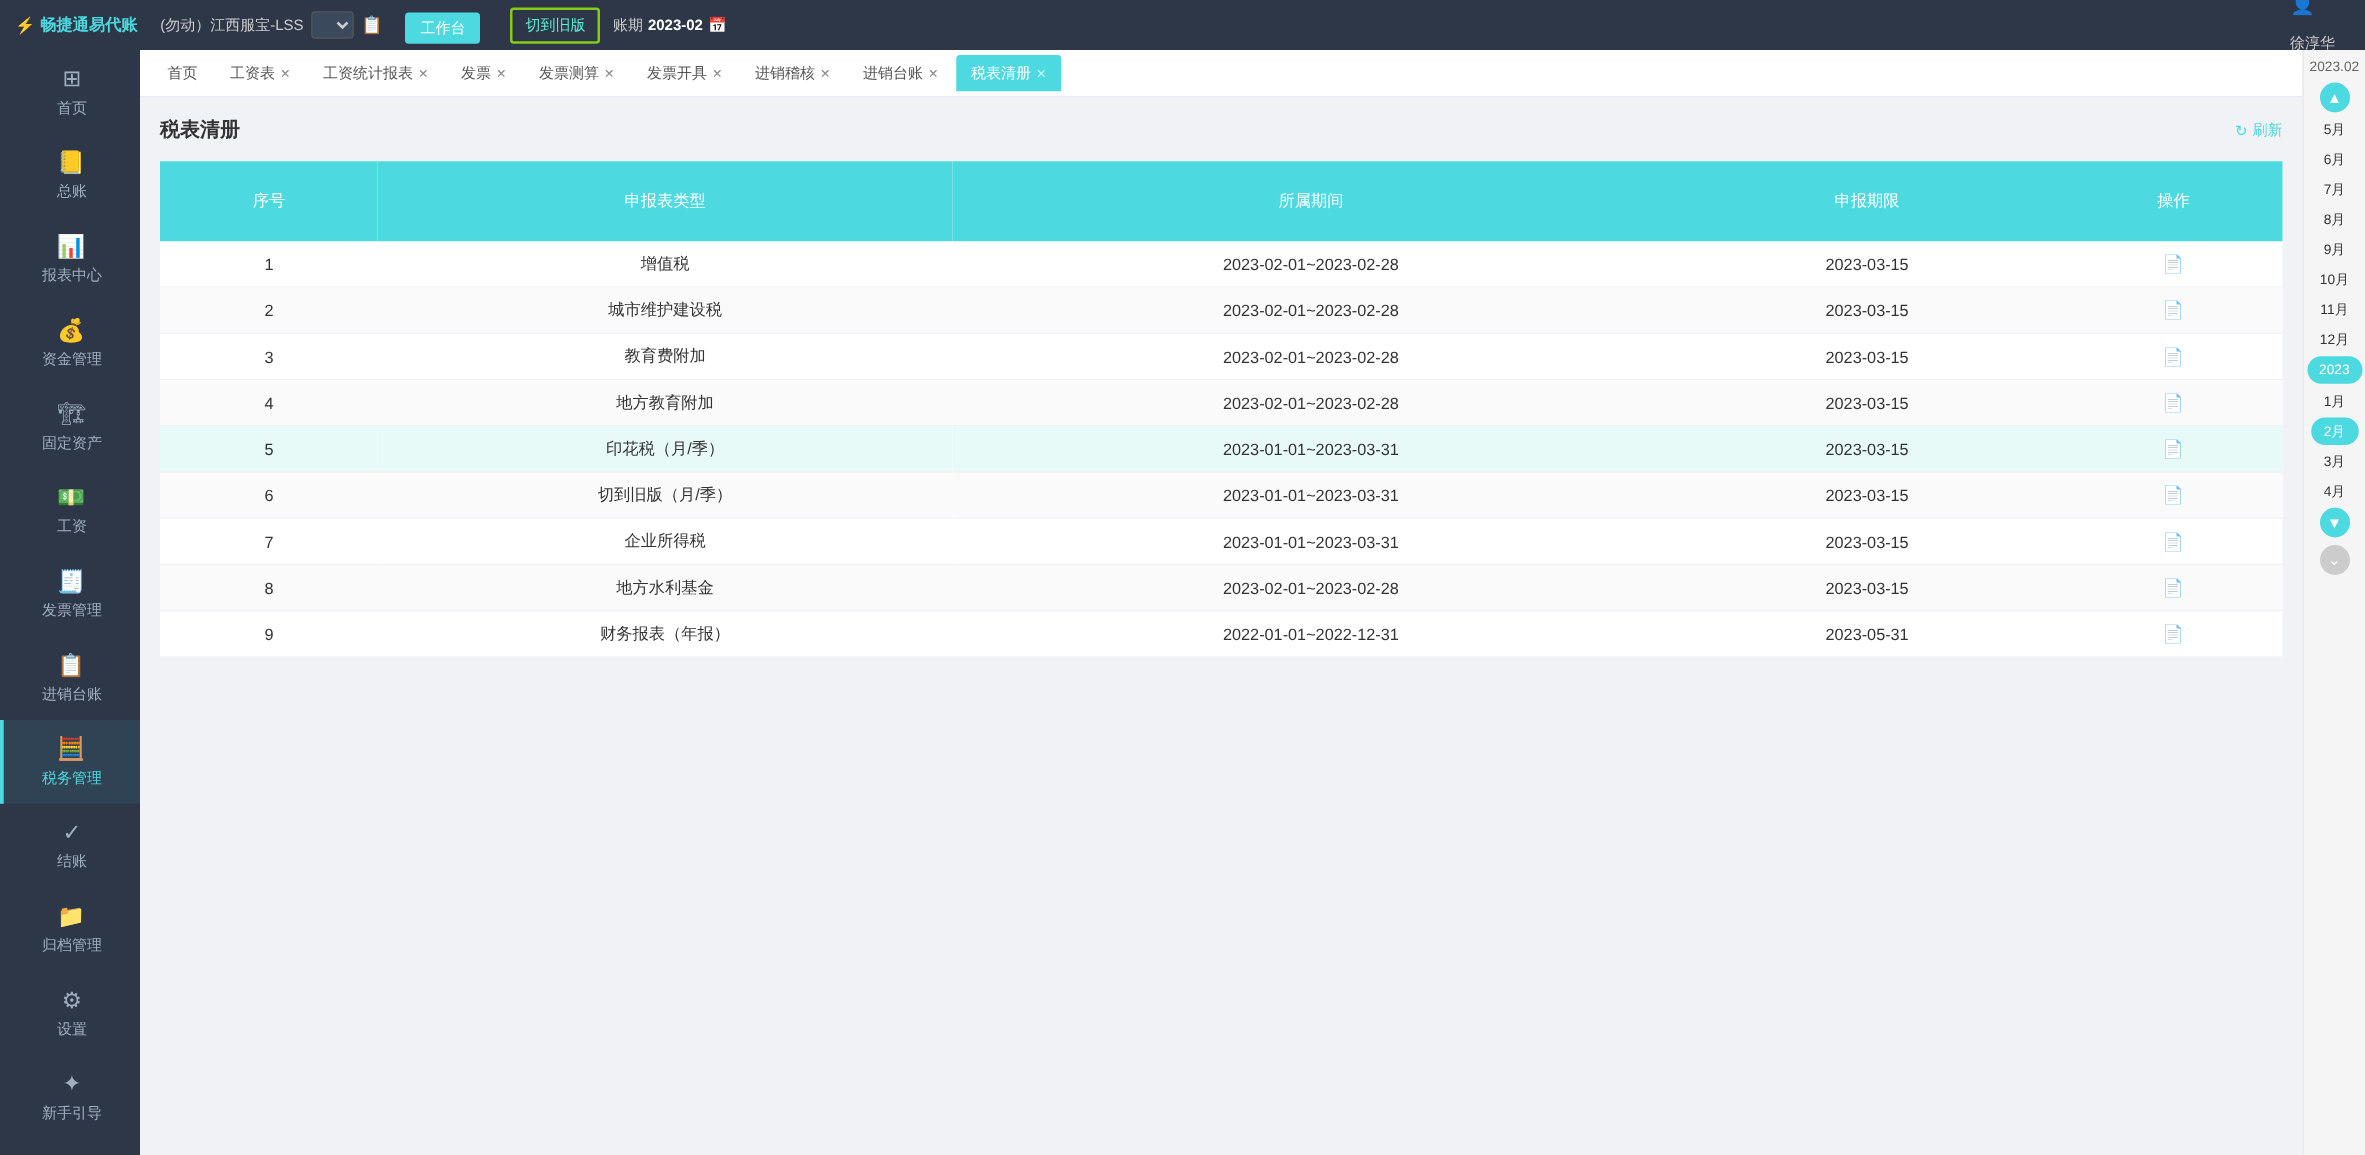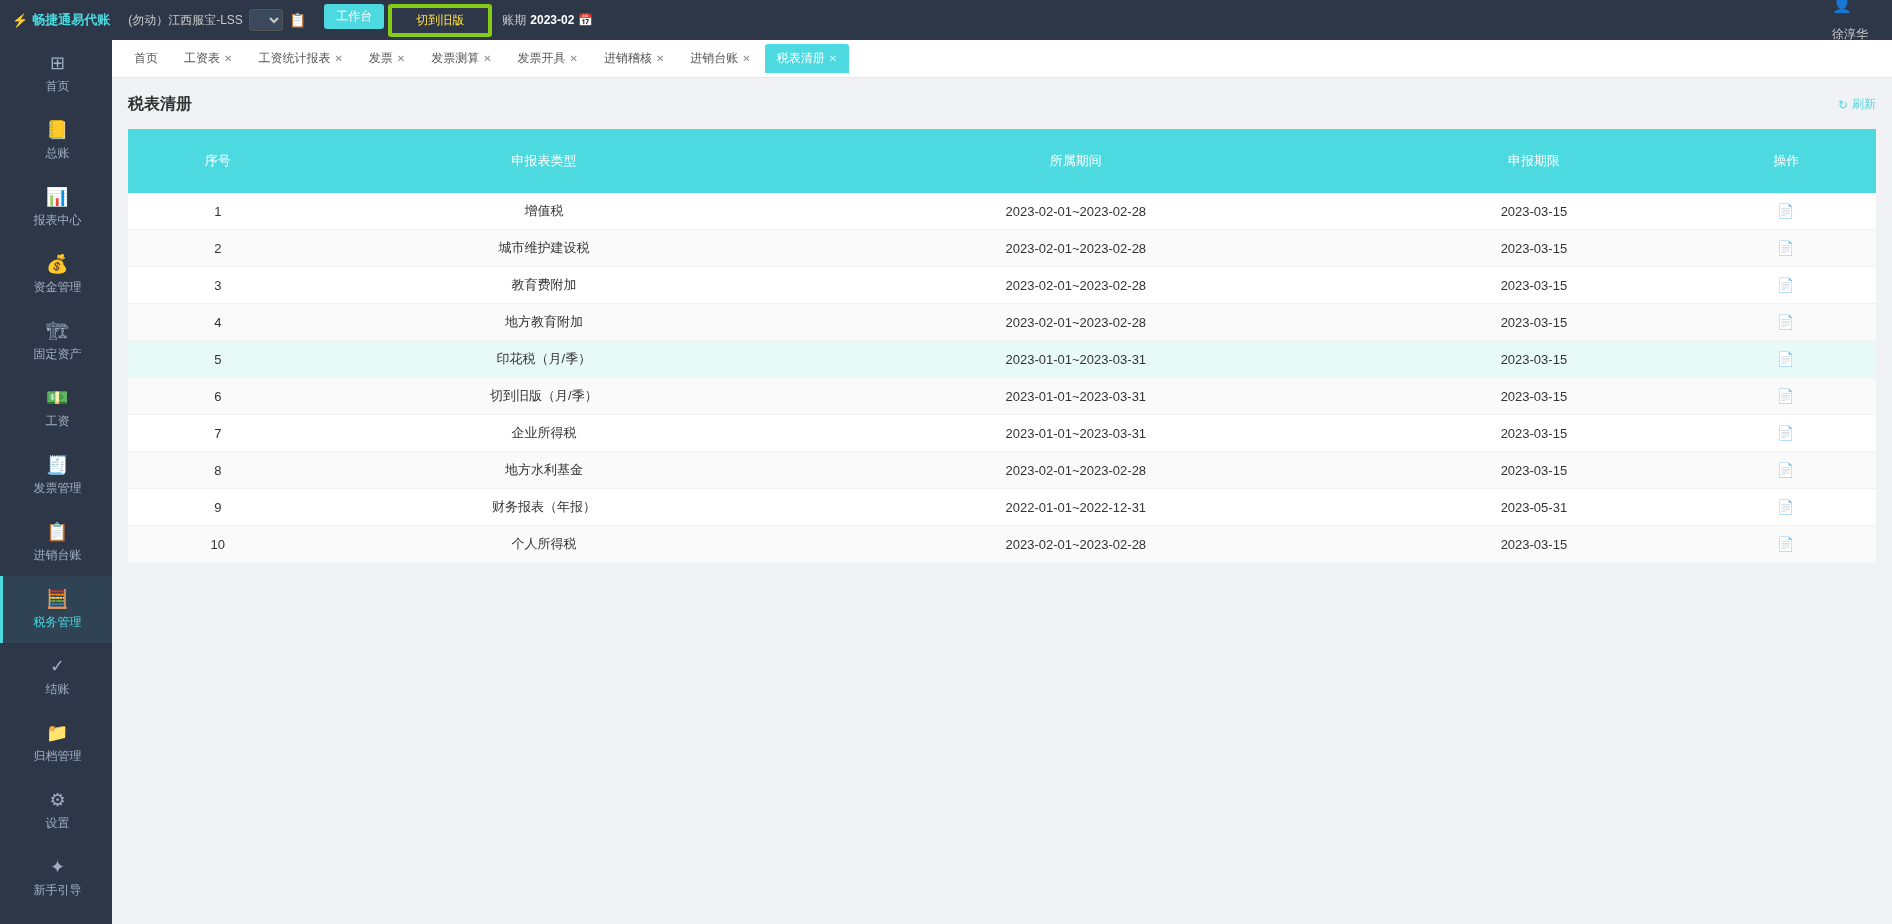--- a/index.html
+++ b/index.html
@@ -35,39 +35,39 @@
     .top-bar-company select {
       background: #3a4a5c;
       color: #ccc;
       border: 1px solid #555;
       border-radius: 3px;
       padding: 2px 6px;
       font-size: 12px;
     }
     .top-bar-actions {
       display: flex;
-      align-items: flex-start;
-      gap: 4px;
+      align-items: flex-end;
+      gap: 24px;
       margin-left: 8px;
     }
     .btn-workspace {
       background: #4dd9e0;
       color: #fff;
       border: none;
       border-radius: 3px;
       padding: 4px 12px;
       font-size: 12px;
       cursor: pointer;
     }
     .btn-old-ui {
       background: transparent;
-      color: #fde047;
-      border: 4px solid #84cc16;
+      color: #5eead4;
+      border: 2px solid #84cc16;
       border-radius: 3px;
-      padding: 4px 24px;
+      padding: 4px 10px;
       font-size: 12px;
       cursor: pointer;
     }
     .top-bar-period {
       color: #ccc;
       font-size: 12px;
       display: flex;
       align-items: center;
       gap: 4px;
     }
@@ -499,25 +499,37 @@
     <td>2023-03-15</td>
     <td><span class="action-icon">📄</span></td>
   </tr>
             <tr>
     <td>9</td>
     <td>财务报表（年报）</td>
     <td>2022-01-01~2022-12-31</td>
     <td>2023-05-31</td>
     <td><span class="action-icon">📄</span></td>
   </tr>
-            <tr>
-    <td>10</td>
-    <td>个人所得税</td>
-    <td>2023-02-01~2023-02-28</td>
-    <td>2023-03-15</td>
-    <td><span class="action-icon">📄</span></td>
-  </tr>
           </tbody>
       </table>
     </div>
   </div>
 
+  <div class="right-panel" id="right-panel">
+      <div class="panel-header">2023.02</div>
+      <div class="panel-up-arrow">▲</div>
+      <div class="panel-month-btn">5月</div>
+      <div class="panel-month-btn">6月</div>
+      <div class="panel-month-btn">7月</div>
+      <div class="panel-month-btn">8月</div>
+      <div class="panel-month-btn">9月</div>
+      <div class="panel-month-btn">10月</div>
+      <div class="panel-month-btn">11月</div>
+      <div class="panel-month-btn">12月</div>
+      <div class="panel-year-btn">2023</div>
+      <div class="panel-month-btn">1月</div>
+      <div class="panel-month-btn active-month">2月</div>
+      <div class="panel-month-btn">3月</div>
+      <div class="panel-month-btn">4月</div>
+      <div class="panel-down-arrow">▼</div>
+      <div class="panel-collapse">⌄</div>
+    </div>
 </div>
 
 </body></html>

